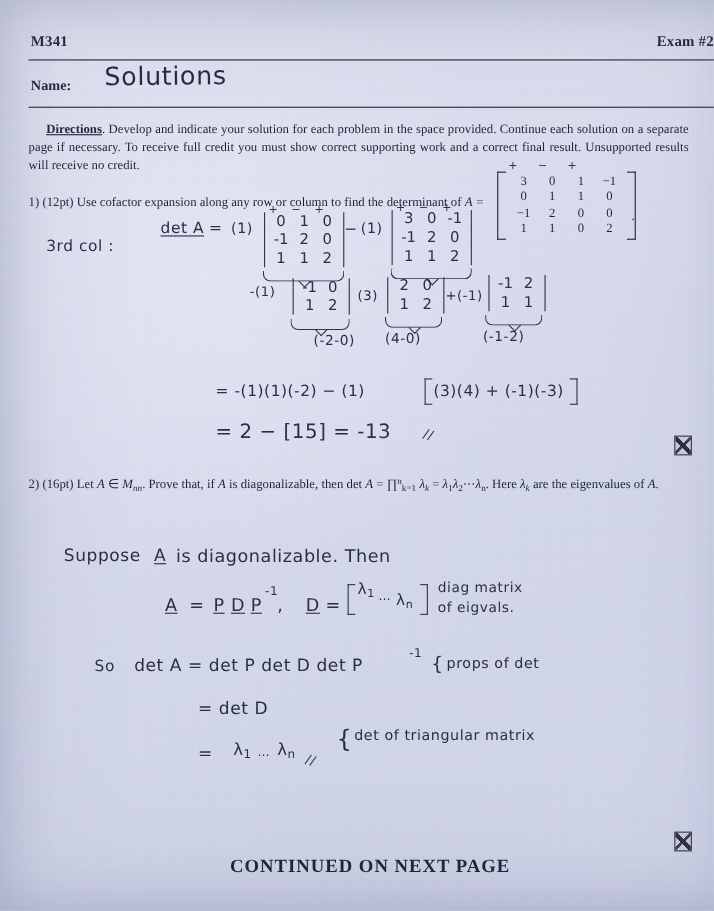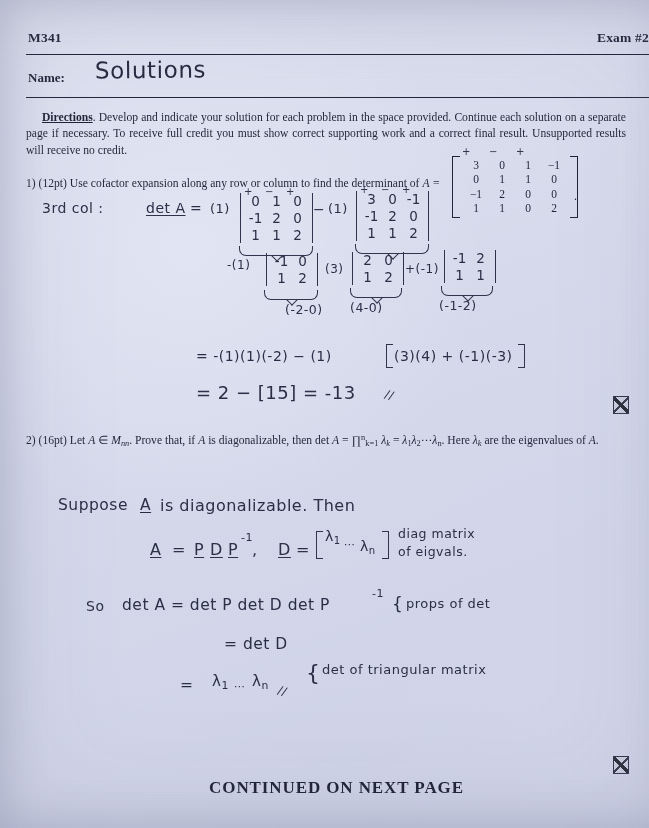--- a/index.html
+++ b/index.html
@@ -275,21 +275,21 @@
       <span>2</span>
     </div>
     <div class="brk r"></div>
   </div>
   <div class="dotafter">.</div>
 
   <div class="colmark" style="left:462px; top:146px;">+</div>
   <div class="colmark" style="left:489px; top:146px;">−</div>
   <div class="colmark" style="left:516px; top:146px;">+</div>
 
-  <div class="hw" style="left:42px; top:200px; font-size:14px;">3rd col :</div>
+  <div class="hw" style="left:42px; top:216px; font-size:14px;">3rd col :</div>
   <div class="hw u" style="left:146px; top:200px; font-size:14px;">det A</div>
   <div class="hw" style="left:190px; top:200px; font-size:14px;">=</div>
   <div class="hw" style="left:210px; top:201px; font-size:13px;">(1)</div>
 
   <div class="colmark tiny" style="left:244px; top:186px;">+</div>
   <div class="colmark tiny" style="left:265px; top:186px;">−</div>
   <div class="colmark tiny" style="left:286px; top:186px;">+</div>
 
   <div class="det" style="left:236px; top:193px;">
     <div class="bar"></div>
@@ -428,21 +428,21 @@
 
   <div class="hw" style="left:398px; top:526px; font-size:12.5px;">diag matrix</div>
   <div class="hw" style="left:398px; top:544px; font-size:12.5px;">of eigvals.</div>
 
   <div class="hw" style="left:86px; top:598px; font-size:14px;">So</div>
   <div class="hw" style="left:122px; top:596px; font-size:15.5px;">det A  =  det P  det D  det P</div>
   <div class="hw" style="left:372px; top:587px; font-size:11px;">-1</div>
   <div class="hw" style="left:392px; top:594px; font-size:17px;">{</div>
   <div class="hw" style="left:406px; top:596px; font-size:13px;">props of det</div>
 
-  <div class="hw" style="left:180px; top:635px; font-size:15.5px;margin-left:44px;">=  det D</div>
+  <div class="hw" style="left:180px; top:635px; font-size:15.5px;">=  det D</div>
 
   <div class="hw" style="left:180px; top:676px; font-size:15.5px;">=</div>
   <div class="hw" style="left:212px; top:672px; font-size:15px;"><span>λ</span><span class="sub">1</span></div>
   <div class="hw" style="left:234px; top:680px; font-size:11px;">⋯</div>
   <div class="hw" style="left:252px; top:672px; font-size:15px;"><span>λ</span><span class="sub">n</span></div>
   <div class="hw" style="left:278px; top:684px; font-size:12px; transform:rotate(18deg);">//</div>
 
   <div class="hw" style="left:306px; top:660px; font-size:22px;">{</div>
   <div class="hw" style="left:322px; top:662px; font-size:13px;">det of triangular matrix</div>
 

